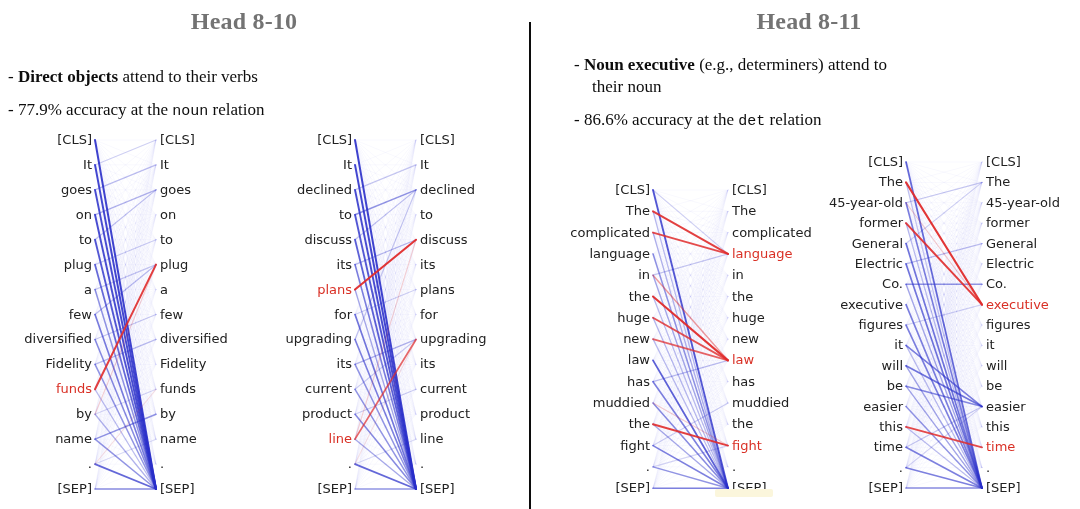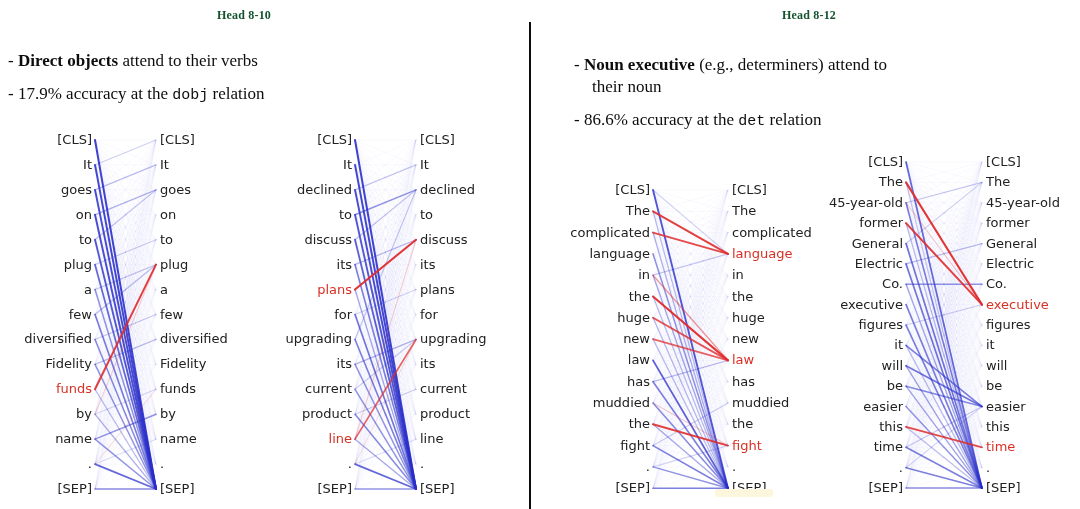--- a/index.html
+++ b/index.html
@@ -1,52 +1,52 @@
 <!DOCTYPE html>
 <html><head>
 <meta charset="utf-8">
 <style>
   html,body{margin:0;padding:0;background:#ffffff;}
   #figure-root{
     position:relative;width:1080px;height:509px;background:#ffffff;overflow:hidden;
     font-family:"Liberation Serif","DejaVu Serif",serif;color:#111;
   }
   .panel-title{
-    position:absolute;top:8px;font-size:12px;font-weight:bold;text-align:center;
-    font-family:"Liberation Serif","DejaVu Serif",serif;color:#14532d;letter-spacing:.2px;
+    position:absolute;top:8px;font-size:24px;font-weight:bold;text-align:center;
+    font-family:"Liberation Serif","DejaVu Serif",serif;color:#737373;letter-spacing:.2px;
   }
   #title-left{left:0;width:488px;}
   #title-right{left:545px;width:528px;}
   .bullet-list{position:absolute;font-size:17px;color:#0d0d0d;}
-  #bullets-left{left:8px;top:50px;width:500px;}
+  #bullets-left{left:8px;top:66px;width:500px;}
   #bullets-right{left:574px;top:54px;width:324px;}
   .bullet{padding-left:18px;text-indent:-18px;line-height:1.3;margin-bottom:11px;}
   .seg-b{font-weight:bold;}
   .seg-mono{font-family:"Liberation Mono","DejaVu Sans Mono",monospace;font-size:15px;}
   #panel-divider{position:absolute;left:529px;top:22px;width:2px;height:487px;background:#0c0c0c;}
   #attention-lines-svg{position:absolute;left:0;top:0;width:1080px;height:509px;}
   .tok{
     position:absolute;font-family:"DejaVu Sans","Liberation Sans",sans-serif;
     font-size:13px;line-height:18px;color:#212121;white-space:nowrap;
   }
   .tok.right-col{text-align:left;}
   .tok.left-col{text-align:right;}
   .tok.red{color:#d93025;}
   #smudge{position:absolute;left:715px;top:489px;width:58px;height:8px;background:#fbf6dc;border-radius:2px;}
 </style>
 </head>
 <body>
 
 <div id="figure-root">
   <div id="title-left" class="panel-title">Head 8-10</div>
-  <div id="title-right" class="panel-title">Head 8-12</div>
+  <div id="title-right" class="panel-title">Head 8-11</div>
 
   <div id="bullets-left" class="bullet-list">
       <div class="bullet"><span>- </span><span class="seg-b">Direct objects</span><span> attend to their verbs</span></div>
-      <div class="bullet"><span>- </span><span>17.9% accuracy at the </span><span class="seg-mono">dobj</span><span> relation</span></div>
+      <div class="bullet"><span>- </span><span>77.9% accuracy at the </span><span class="seg-mono">noun</span><span> relation</span></div>
     </div>
   <div id="bullets-right" class="bullet-list">
       <div class="bullet"><span>- </span><span class="seg-b">Noun executive</span><span> (e.g., determiners) attend to their noun</span></div>
       <div class="bullet"><span>- </span><span>86.6% accuracy at the </span><span class="seg-mono">det</span><span> relation</span></div>
     </div>
 
   <div id="panel-divider"></div>
 
   <svg id="attention-lines-svg" viewBox="0 0 1080 509" xmlns="http://www.w3.org/2000/svg">
       <line x1="95" y1="140" x2="156" y2="140" stroke="#2a2fc9" stroke-opacity="0.04" stroke-width="0.8" stroke-linecap="round"></line>

